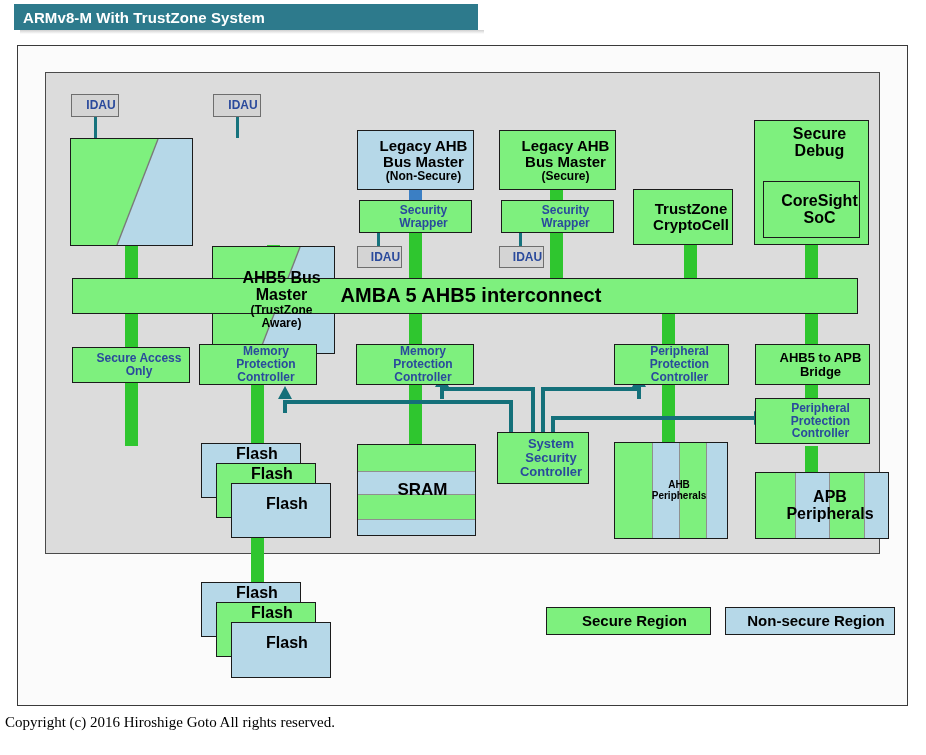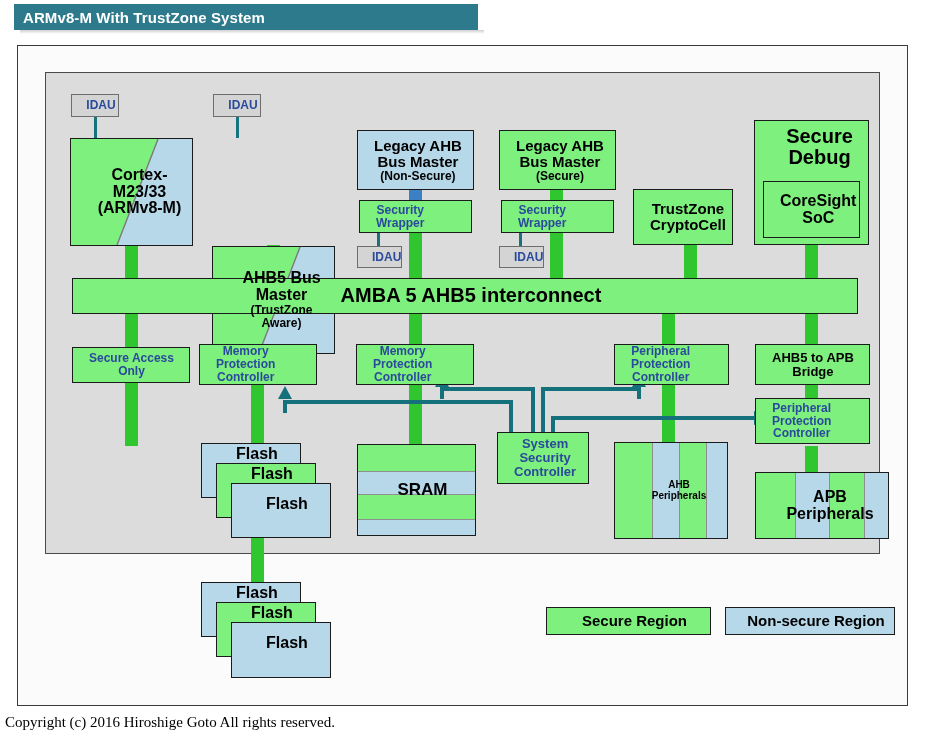--- a/index.html
+++ b/index.html
@@ -17,21 +17,21 @@
   
   .outer-frame{position:absolute;left:17px;top:45px;width:891px;height:661px;
     background:#fbfbfb;border:1px solid #3a3a3a;box-sizing:border-box;}
 
   
   .panel{position:absolute;left:45px;top:72px;width:835px;height:482px;
     background:#dcdcdc;border:1px solid #4a4a4a;box-sizing:border-box;}
 
   
   .bx{position:absolute;box-sizing:border-box;border:1.6px solid #1b1b1b;
-      display:flex;align-items:center;text-align:center;
+      display:flex;align-items:center;justify-content:center;text-align:center;
       line-height:1.06;overflow:hidden;padding-left:12px;}
   .grn{background:#7ef07e;}
   .blu{background:#b6d8e8;}
   .gry{background:#d4d4d4;border:1.4px solid #6e6e6e;}
   .tblk{color:#000000;font-weight:bold;}
   .tblue{color:#2a4a9c;font-weight:bold;}
   .lbl{display:block;width:100%;padding:0 2px;}
   .sub{font-weight:bold;}
 
   
@@ -132,25 +132,20 @@
   <div class="bx gry" style="left:213px;top:94px;width:48px;height:23px;font-size:12px;">
     <span class="tblue lbl">IDAU</span>
     </div>
 
   <div class="bx split" style="left:70px;top:138px;width:123px;height:108px;">
     <div class="half-b"></div>
     <div class="half-g" style="clip-path:polygon(0 0,72% 0,38% 100%,0 100%);"></div>
     <svg class="dline" viewBox="0 0 123 108" preserveAspectRatio="none">
       <line x1="88.5" y1="0" x2="46.7" y2="108" stroke="#7a7a7a" stroke-width="1.4"></line>
       </svg>
-    <div class="txt tblk" style="font-size:16px;">
-      <span class="lbl">Cortex-</span>
-      <span class="lbl">M23/33</span>
-      <span class="lbl">(ARMv8-M)</span>
-    </div>
   </div>
 
   <div class="bx split" style="left:212px;top:138px;width:123px;height:108px;">
     <div class="half-b"></div>
     <div class="half-g" style="clip-path:polygon(0 0,72% 0,38% 100%,0 100%);"></div>
     <svg class="dline" viewBox="0 0 123 108" preserveAspectRatio="none">
       <line x1="88.5" y1="0" x2="46.7" y2="108" stroke="#7a7a7a" stroke-width="1.4"></line>
       </svg>
     <div class="txt tblk">
       <span class="lbl" style="font-size:16px;">AHB5 Bus</span>
@@ -197,21 +192,21 @@
     </div>
 
   <div class="bx grn" style="left:633px;top:189px;width:100px;height:56px;">
     <div class="tblk" style="font-size:15px;">
       <span class="lbl">TrustZone</span>
       <span class="lbl">CryptoCell</span>
     </div>
   </div>
 
   <div class="bx grn" style="left:754px;top:120px;width:115px;height:125px;align-items:flex-start;padding-top:5px;">
-    <div class="tblk" style="font-size:20px;width:100%;">
+    <div class="tblk" style="font-size:16px;width:100%;">
       <span class="lbl">Secure</span>
       <span class="lbl">Debug</span>
     </div>
   </div>
   <div class="bx grn" style="left:763px;top:181px;width:97px;height:57px;">
     <div class="tblk" style="font-size:16px;">
       <span class="lbl">CoreSight</span>
       <span class="lbl">SoC</span>
     </div>
   </div>

